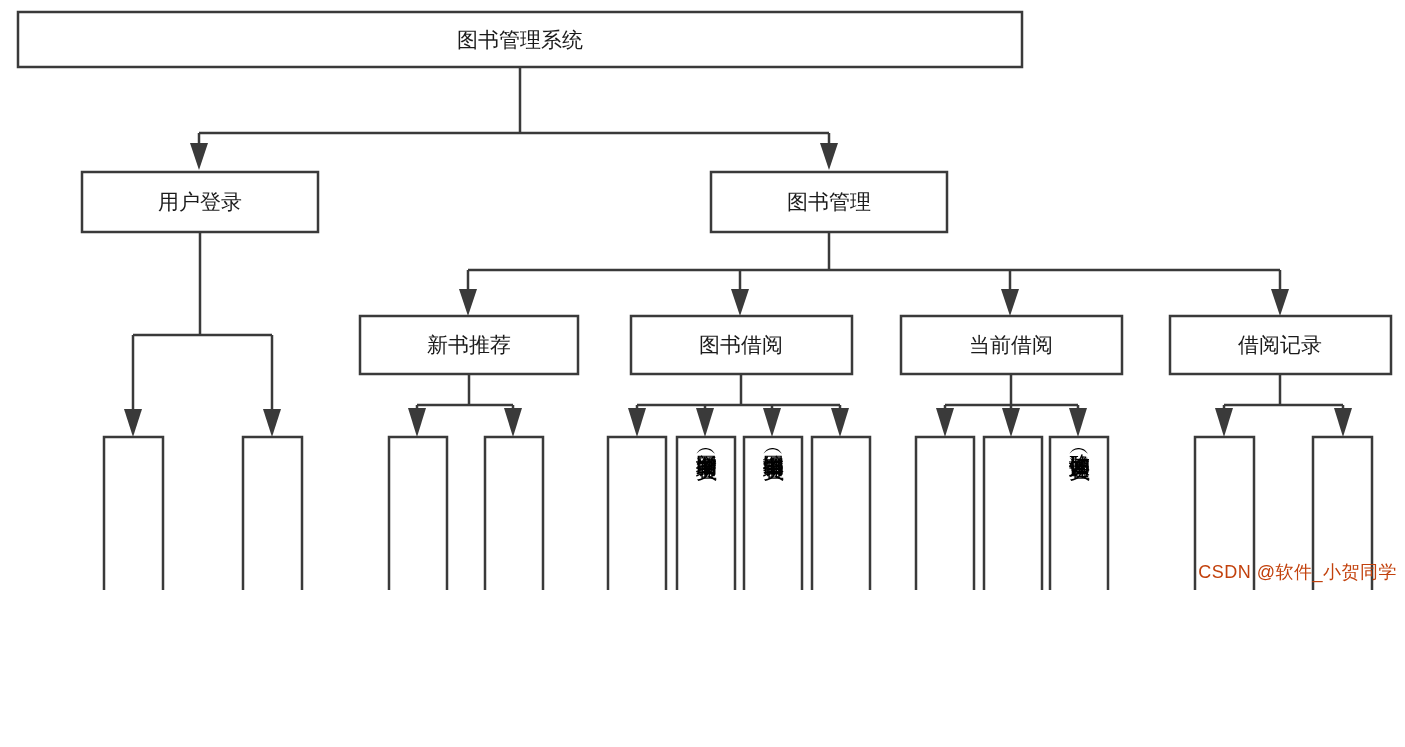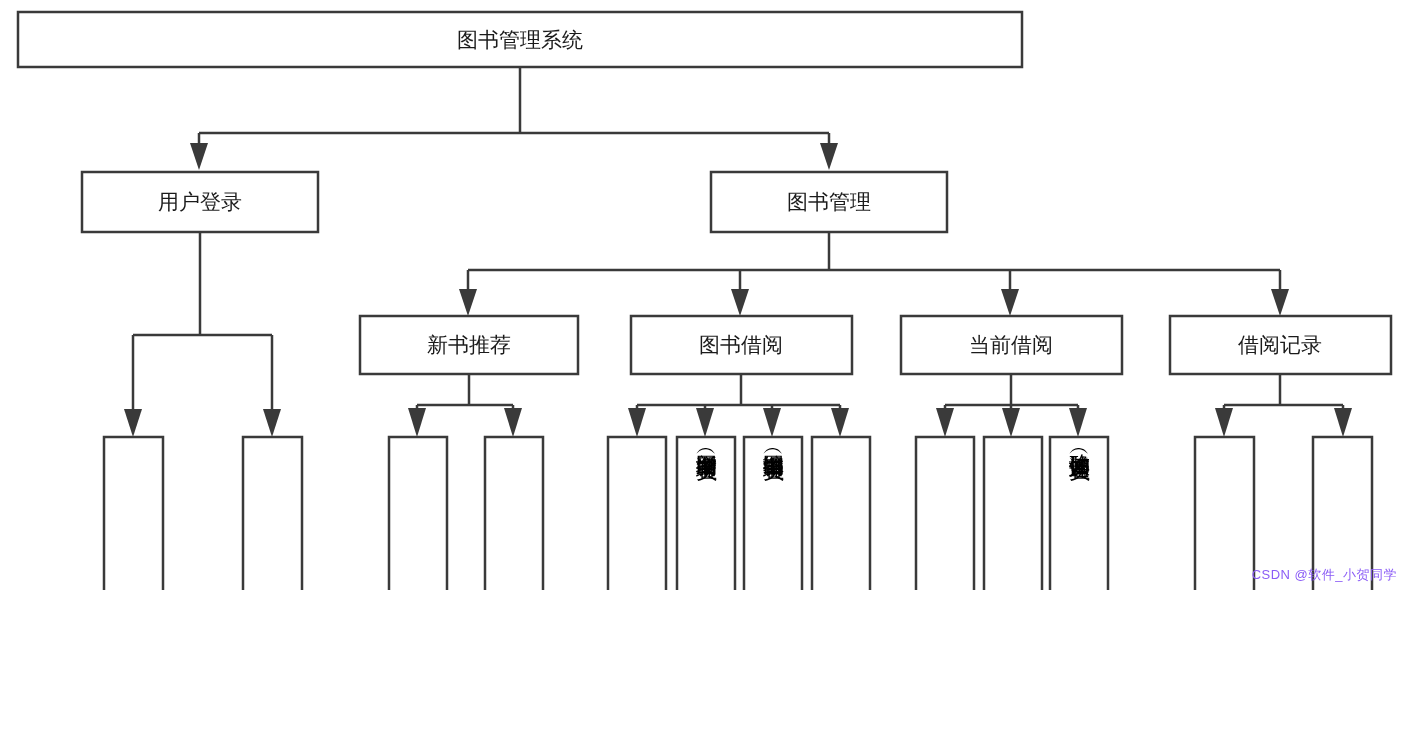--- a/index.html
+++ b/index.html
@@ -70,22 +70,22 @@
     display: flex;
     align-items: center;
     justify-content: center;
     pointer-events: none;
   }
   .watermark {
     position: absolute;
     right: 8px;
     bottom: 6px;
     font-family: "Liberation Sans", "DejaVu Sans", sans-serif;
-    font-size: 13px;
-    color: #8b5cf6;
+    font-size: 18px;
+    color: #c2410c;
     letter-spacing: 0.5px;
     white-space: nowrap;
     user-select: none;
   }
 </style>
 </head>
 <body>
 
 <div id="diagram-root">
 

